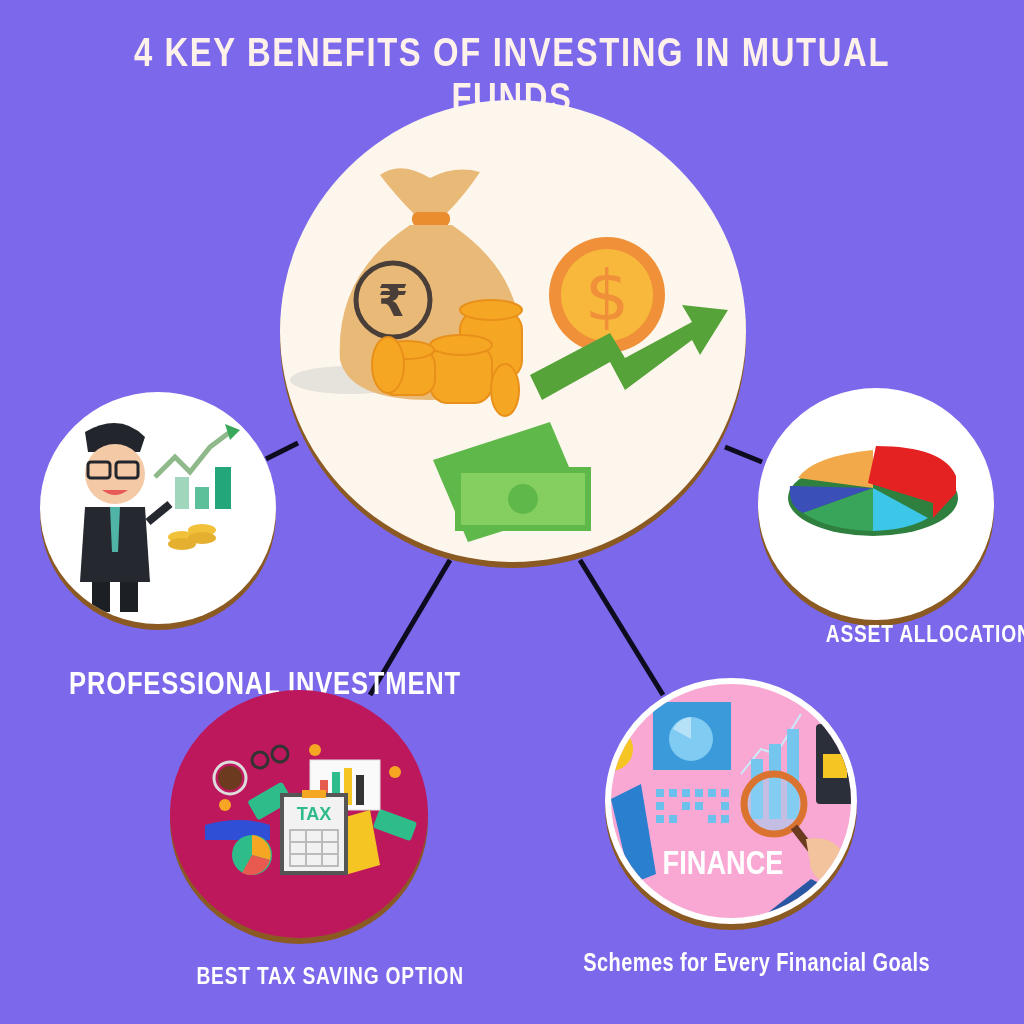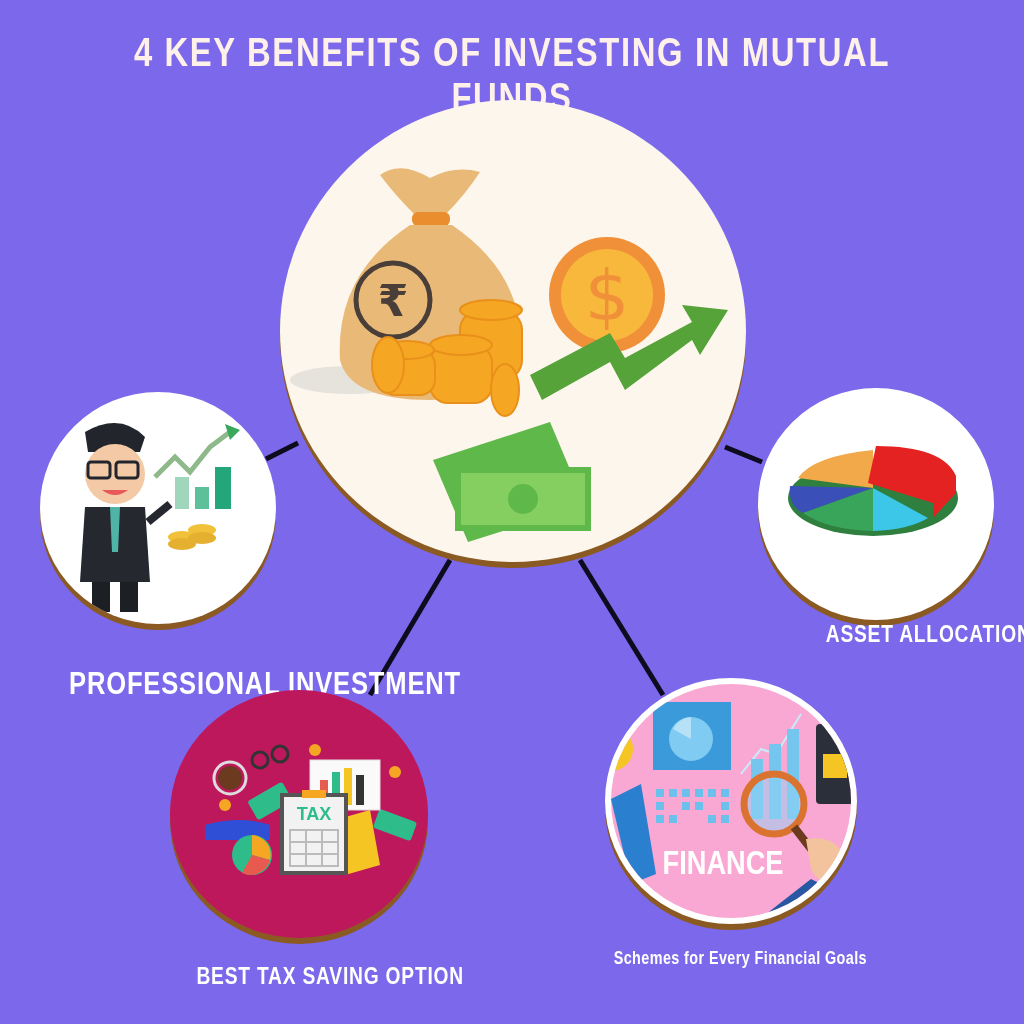--- a/index.html
+++ b/index.html
@@ -176,15 +176,15 @@
     <rect x="205" y="40" width="40" height="80" rx="4" fill="#2b2f3a"></rect>
     <rect x="212" y="70" width="24" height="24" fill="#f5c623"></rect>
     <circle cx="163" cy="120" r="30" fill="#8fd3f4" fill-opacity="0.5" stroke="#d9732f" stroke-width="7"></circle>
     <line x1="183" y1="143" x2="200" y2="165" stroke="#6b3a1f" stroke-width="8"></line>
     <path d="M195 155 Q225 150 235 175 L235 200 Q210 205 200 185Z" fill="#f2c39c"></path>
     <polygon points="150,234 200,195 240,215 240,234" fill="#2857a4"></polygon>
     <text x="112" y="190" text-anchor="middle" font-size="34" font-weight="bold" fill="#ffffff" font-family="Liberation Sans, sans-serif" transform="translate(112 0) scale(0.8 1) translate(-112 0)">FINANCE</text>
     <circle cx="0" cy="65" r="22" fill="#f5c623"></circle>
   </svg>
 </div>
-<div class="label" style="left:540px;top:948px;width:400px;font-size:18px;letter-spacing:0.5px;">
+<div class="label" style="left:540px;top:948px;width:400px;font-size:25px;letter-spacing:0.5px;">
   <span>Schemes for Every Financial Goals</span>
 </div>
 
 </body></html>

